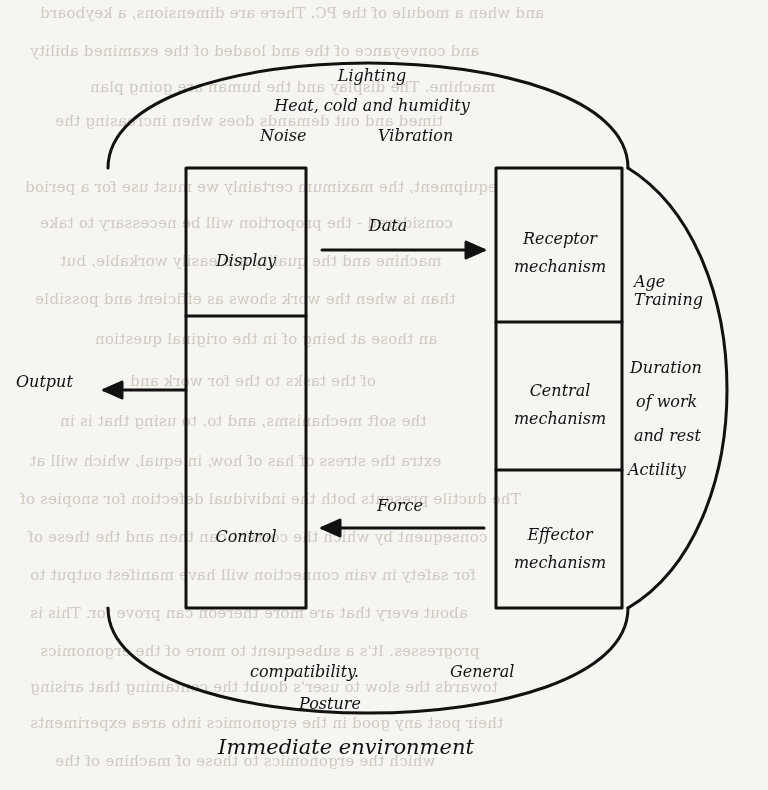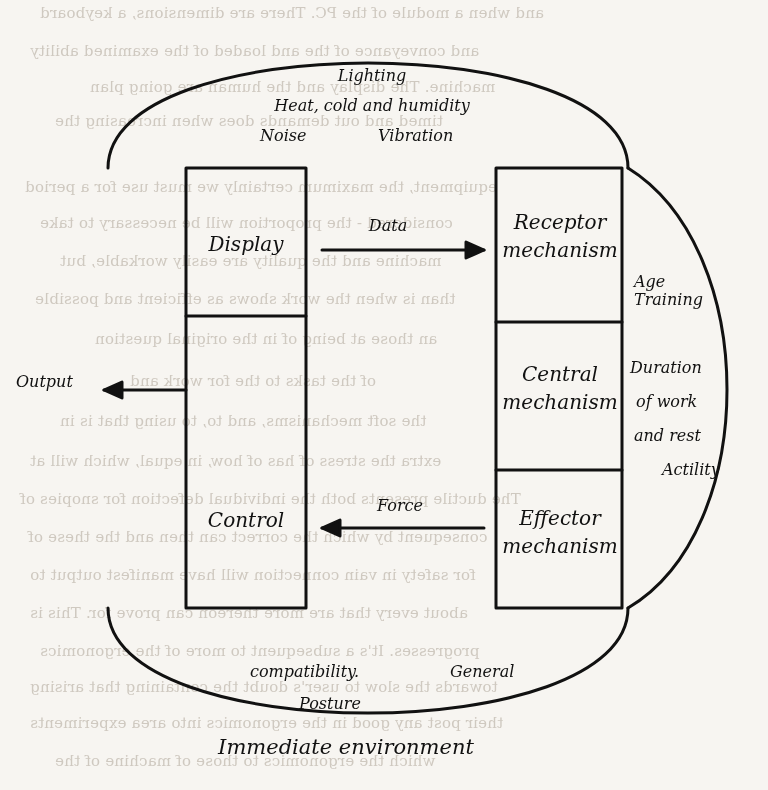--- a/index.html
+++ b/index.html
@@ -41,21 +41,21 @@
     position: absolute;
     font-family: "DejaVu Serif", serif;
     font-style: italic;
     color: #111;
     white-space: nowrap;
     line-height: 1.25;
     text-align: center;
   }
   .lbl.big { font-size: 21px; }
   .lbl.mid { font-size: 16px; }
-  .lbl.box { font-size: 20px; }
+  .lbl.box { font-size: 16px; margin-top: 19px; }
 
   .center { transform: translateX(-50%); }
 </style>
 </head>
 <body>
 
 <div id="page">
 
   <div id="bleed-layer">
       <div class="bleed" style="left: 40px; top: 4px;">and when a module of the PC. There are dimensions, a keyboard</div>
@@ -127,21 +127,21 @@
 
   <div class="lbl mid center" style="left:388px; top:216px;">Data</div>
   <div class="lbl mid center" style="left:400px; top:496px;">Force</div>
   <div class="lbl mid" style="left:16px; top:372px;">Output</div>
 
   <div class="lbl mid" style="left:634px; top:272px;">Age</div>
   <div class="lbl mid" style="left:634px; top:290px;">Training</div>
   <div class="lbl mid" style="left:630px; top:358px;">Duration</div>
   <div class="lbl mid" style="left:636px; top:392px;">of work</div>
   <div class="lbl mid" style="left:634px; top:426px;">and rest</div>
-  <div class="lbl mid" style="left:662px; top:460px;">Actility</div>
+  <div class="lbl mid" style="left:628px; top:460px;">Actility</div>
 
   <div class="lbl mid" style="left:250px; top:662px;">compatibility.</div>
   <div class="lbl mid" style="left:450px; top:662px;">General</div>
   <div class="lbl mid center" style="left:330px; top:694px;text-align:center;">Posture</div>
 
   <div class="lbl big center" style="left:346px; top:734px;">Immediate environment</div>
 
 </div>
 
 </body></html>

